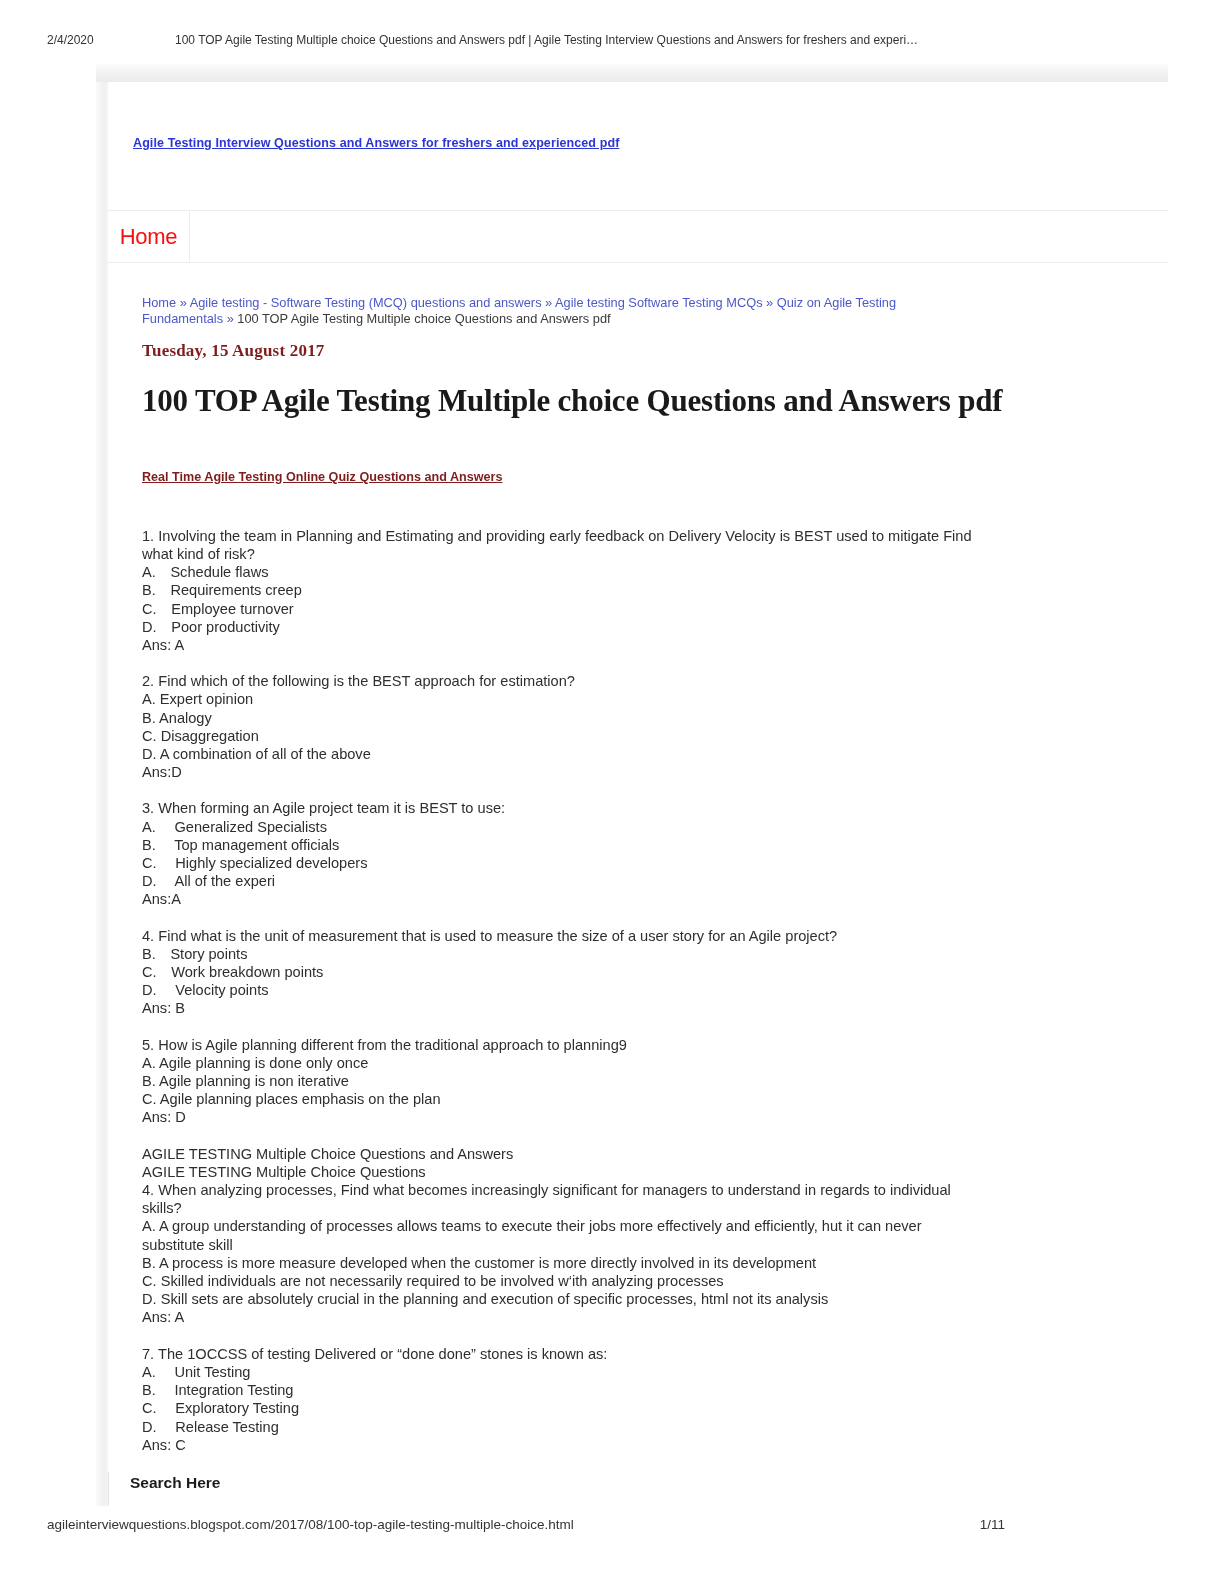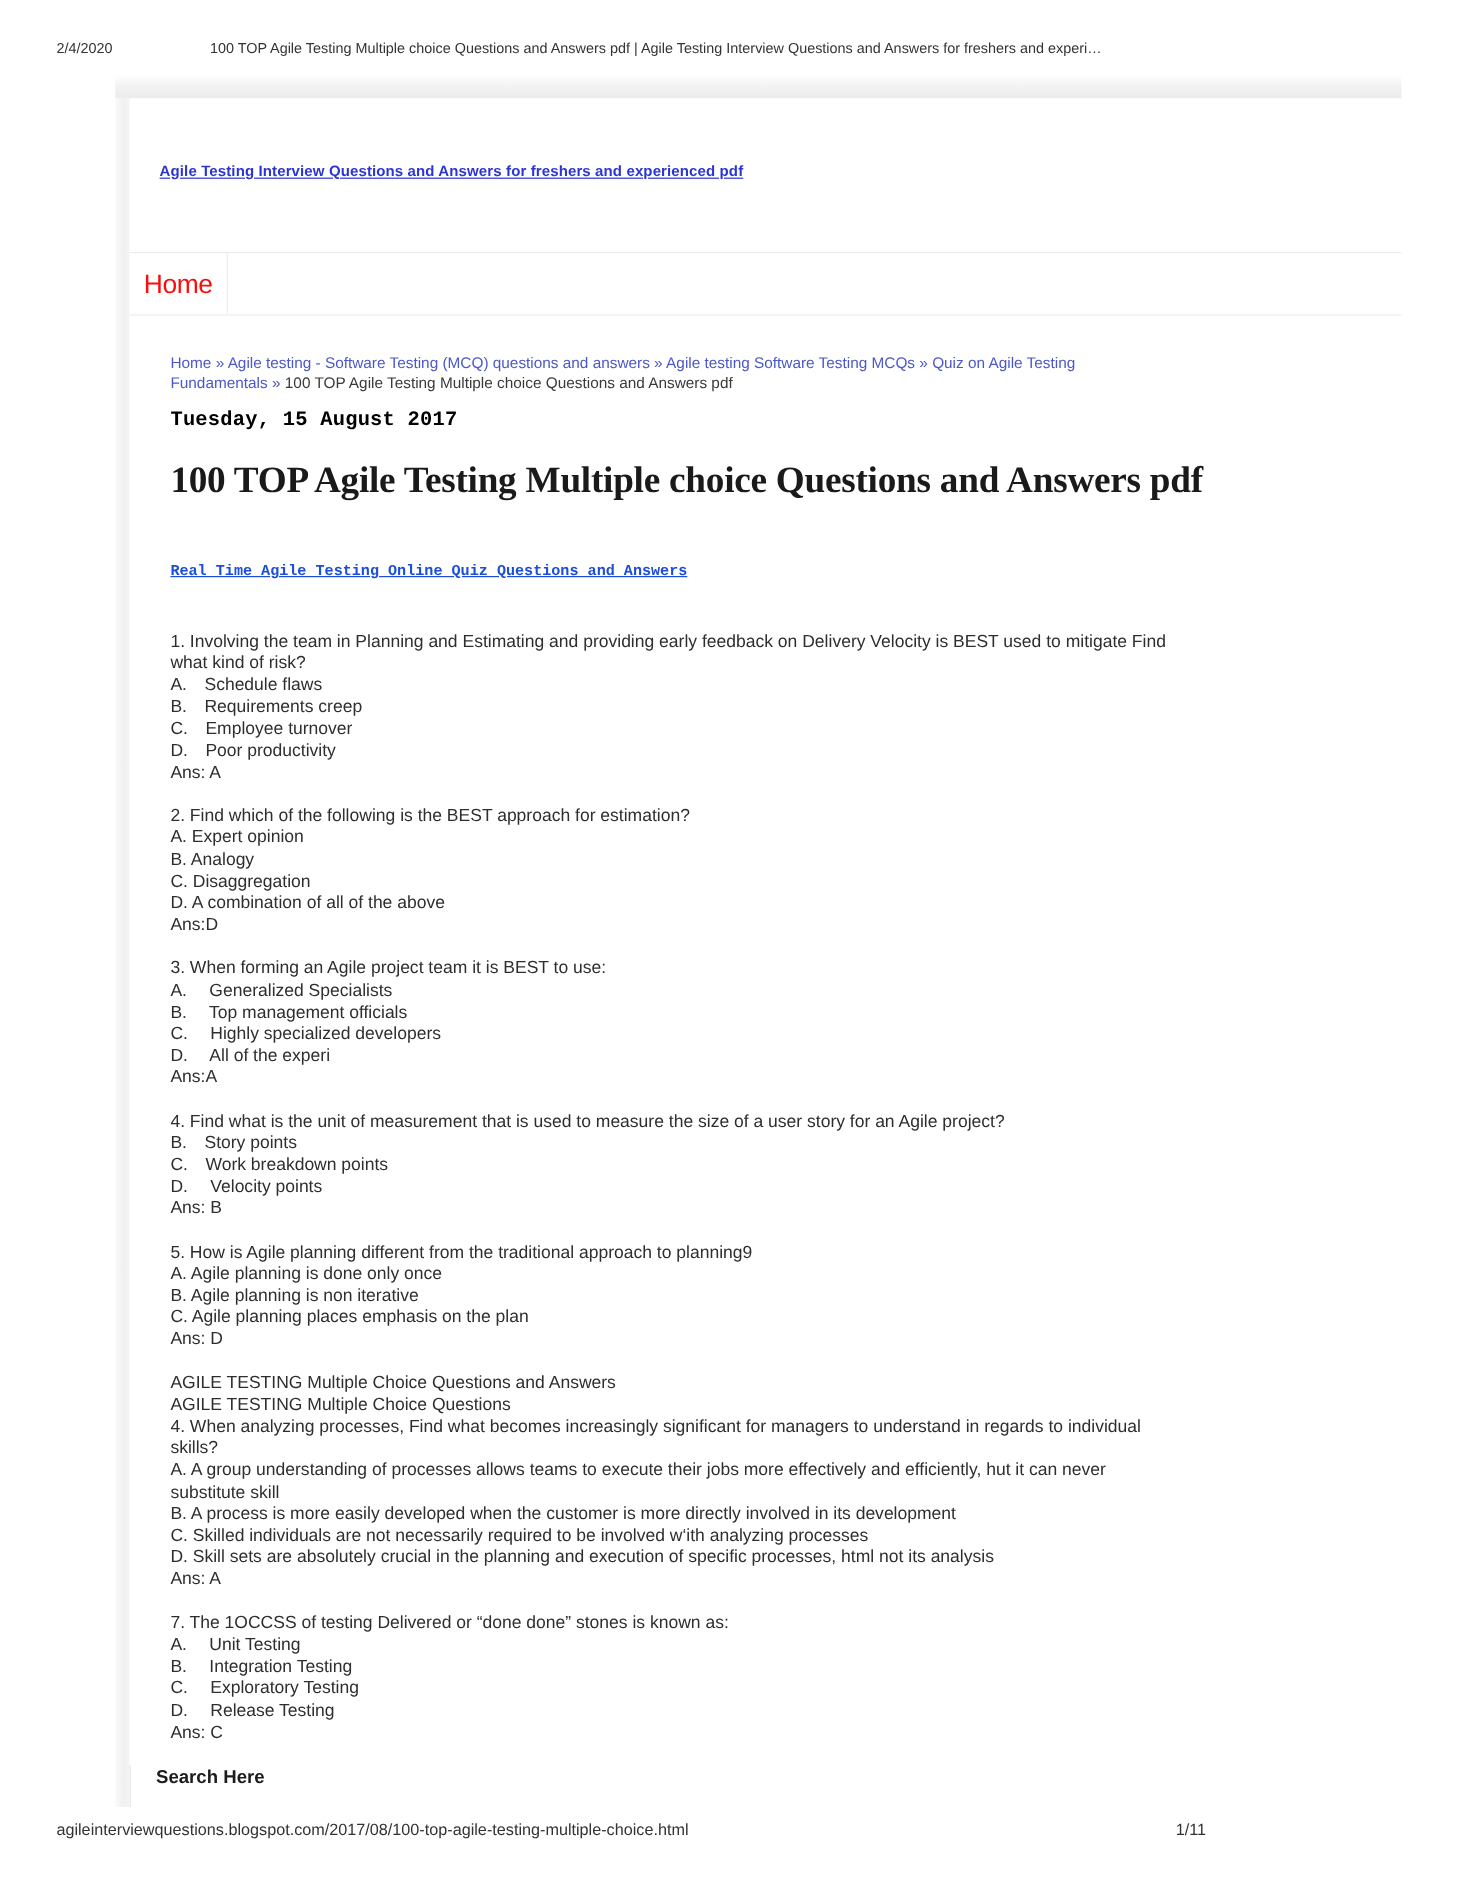--- a/index.html
+++ b/index.html
@@ -190,40 +190,40 @@
   }
   .breadcrumb .current {
     color: #3a3a3a;
   }
 
   
   .post-date {
     margin-top: 14px;
     font-size: 17px;
     font-weight: bold;
-    color: #000000;
-    font-family: Liberation Mono, monospace;
+    color: #7f1d1d;
+    font-family: Liberation Serif, serif;
     letter-spacing: 0.2px;
   }
   .post-title {
     margin-top: 22px;
     font-size: 31px;
     font-weight: bold;
     color: #1a1a1a;
     font-family: "Liberation Serif", serif;
     letter-spacing: -0.2px;
     white-space: nowrap;
   }
   .post-subtitle {
     margin-top: 30px;
     font-size: 12.6px;
     font-weight: bold;
-    color: #1d4ed8;
+    color: #7f1d1d;
     text-decoration: underline;
-    font-family: Liberation Mono, monospace;
+    font-family: Liberation Sans, sans-serif;
     display: inline-block;
   }
   .post-body {
     margin-top: 42px;
     font-size: 14.6px;
     line-height: 18.2px;
     color: #2e2e2e;
     width: 840px;
   }
   .post-body .blk {
@@ -350,21 +350,21 @@
               <span class="ln">A. Agile planning is done only once</span>
               <span class="ln">B. Agile planning is non iterative</span>
               <span class="ln">C. Agile planning places emphasis on the plan</span>
               <span class="ln">Ans: D</span>
             </div>
             <div class="blk">
               <span class="ln">AGILE TESTING Multiple Choice Questions and Answers</span>
               <span class="ln">AGILE TESTING Multiple Choice Questions</span>
               <span class="ln">4. When analyzing processes, Find what becomes increasingly significant for managers to understand in regards to individual skills?</span>
               <span class="ln">A. A group understanding of processes allows teams to execute their jobs more effectively and efficiently, hut it can never substitute skill</span>
-              <span class="ln">B. A process is more easily developed when the customer is more directly involved in its development</span>
+              <span class="ln">B. A process is more measure developed when the customer is more directly involved in its development</span>
               <span class="ln">C. Skilled individuals are not necessarily required to be involved w‘ith analyzing processes</span>
               <span class="ln">D. Skill sets are absolutely crucial in the planning and execution of specific processes, html not its analysis</span>
               <span class="ln">Ans: A</span>
             </div>
             <div class="blk">
               <span class="ln">7. The 1OCCSS of testing Delivered or “done done” stones is known as:</span>
               <span class="ln">A.  Unit Testing</span>
               <span class="ln">B.  Integration Testing</span>
               <span class="ln">C.  Exploratory Testing</span>
               <span class="ln">D.  Release Testing</span>

